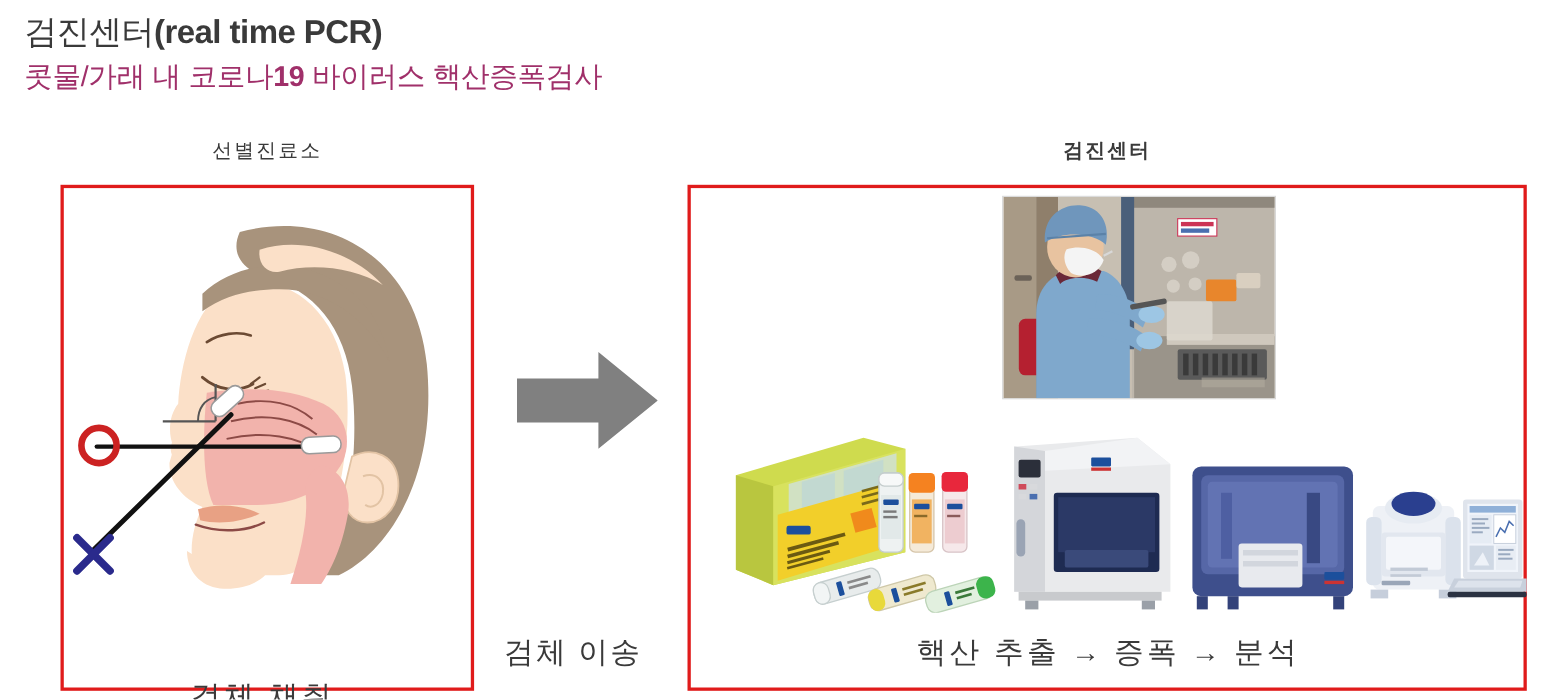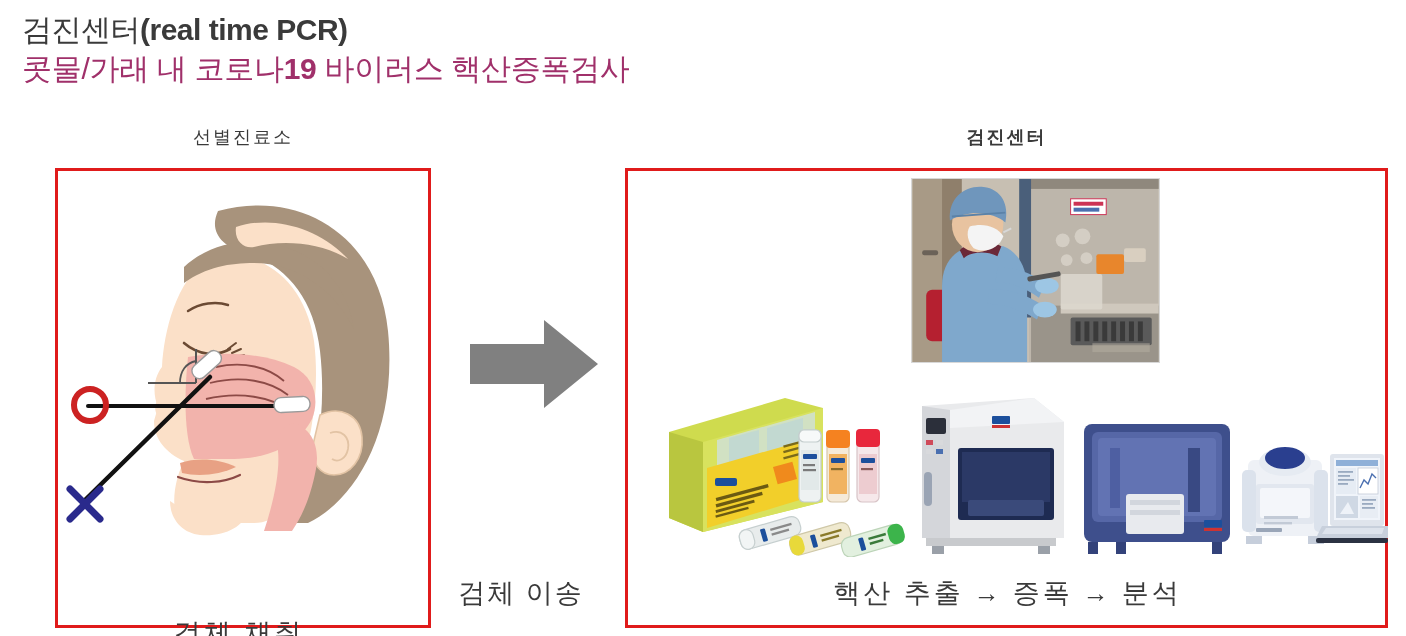--- a/index.html
+++ b/index.html
@@ -24,21 +24,21 @@
   }
   .title-line1 {
     font-size: 30px;
     color: #3a3a3a;
     line-height: 40px;
     white-space: nowrap;
     letter-spacing: -0.5px;
   }
   .title-line1 .bold { font-weight: bold; }
   .title-line2 {
-    font-size: 30px;
+    font-size: 26px;
     color: #a0306a;
     line-height: 38px;
     white-space: nowrap;
     letter-spacing: -0.3px;
   }
   .title-line2 .bold { font-weight: bold; }
 
   
   .section-label {
     position: absolute;

